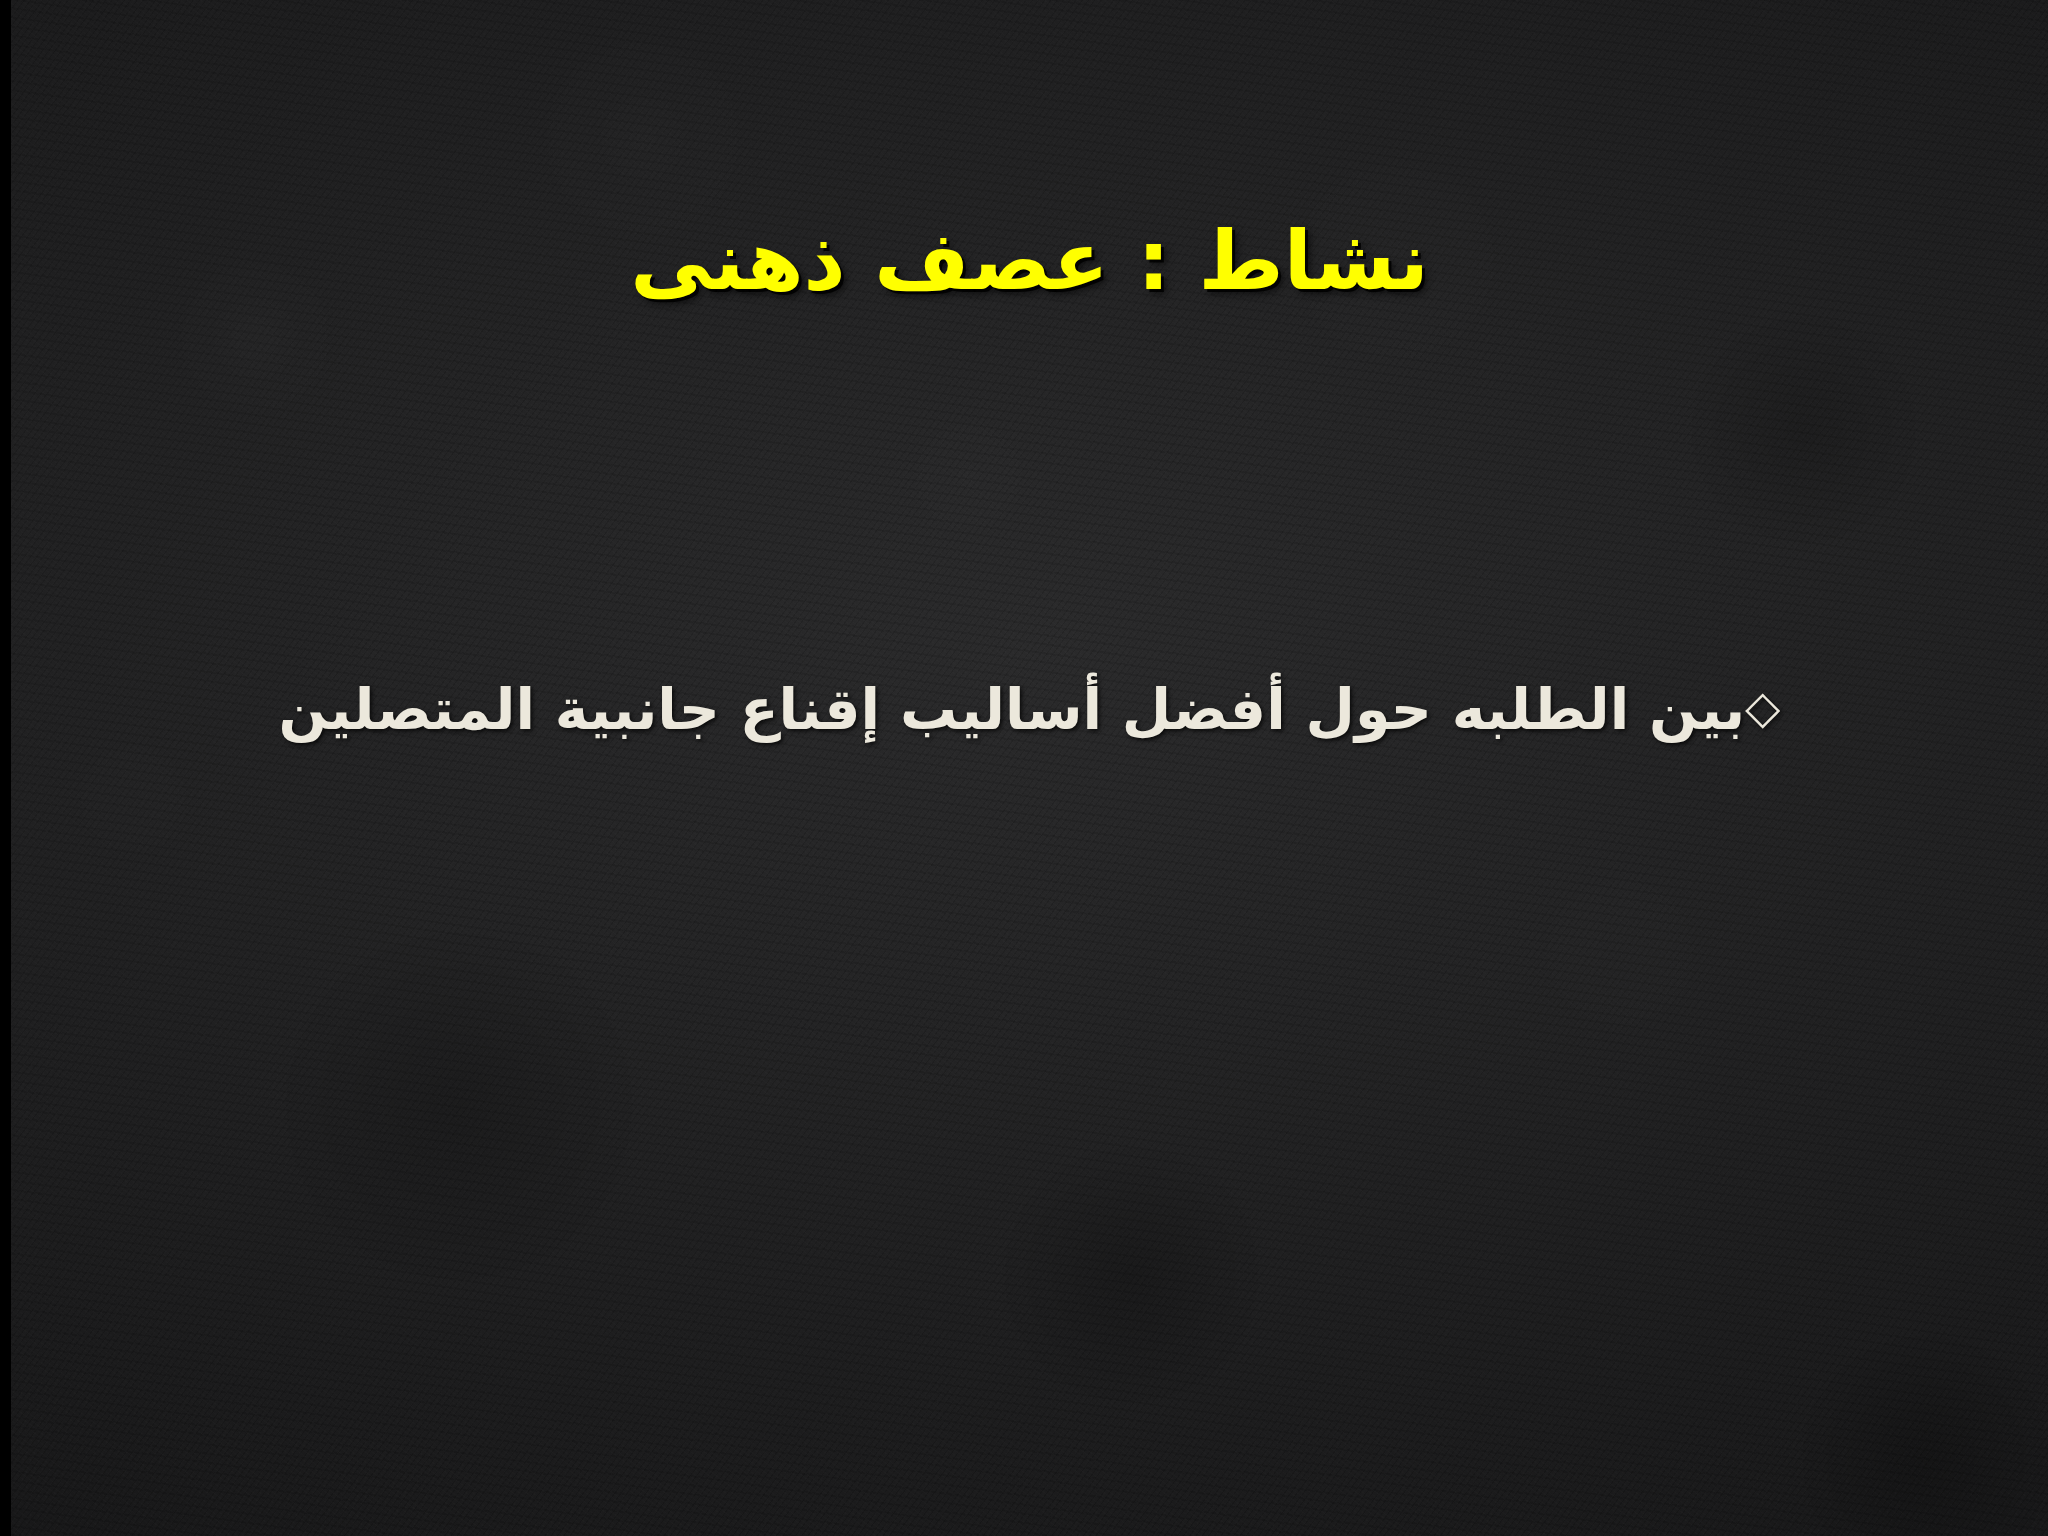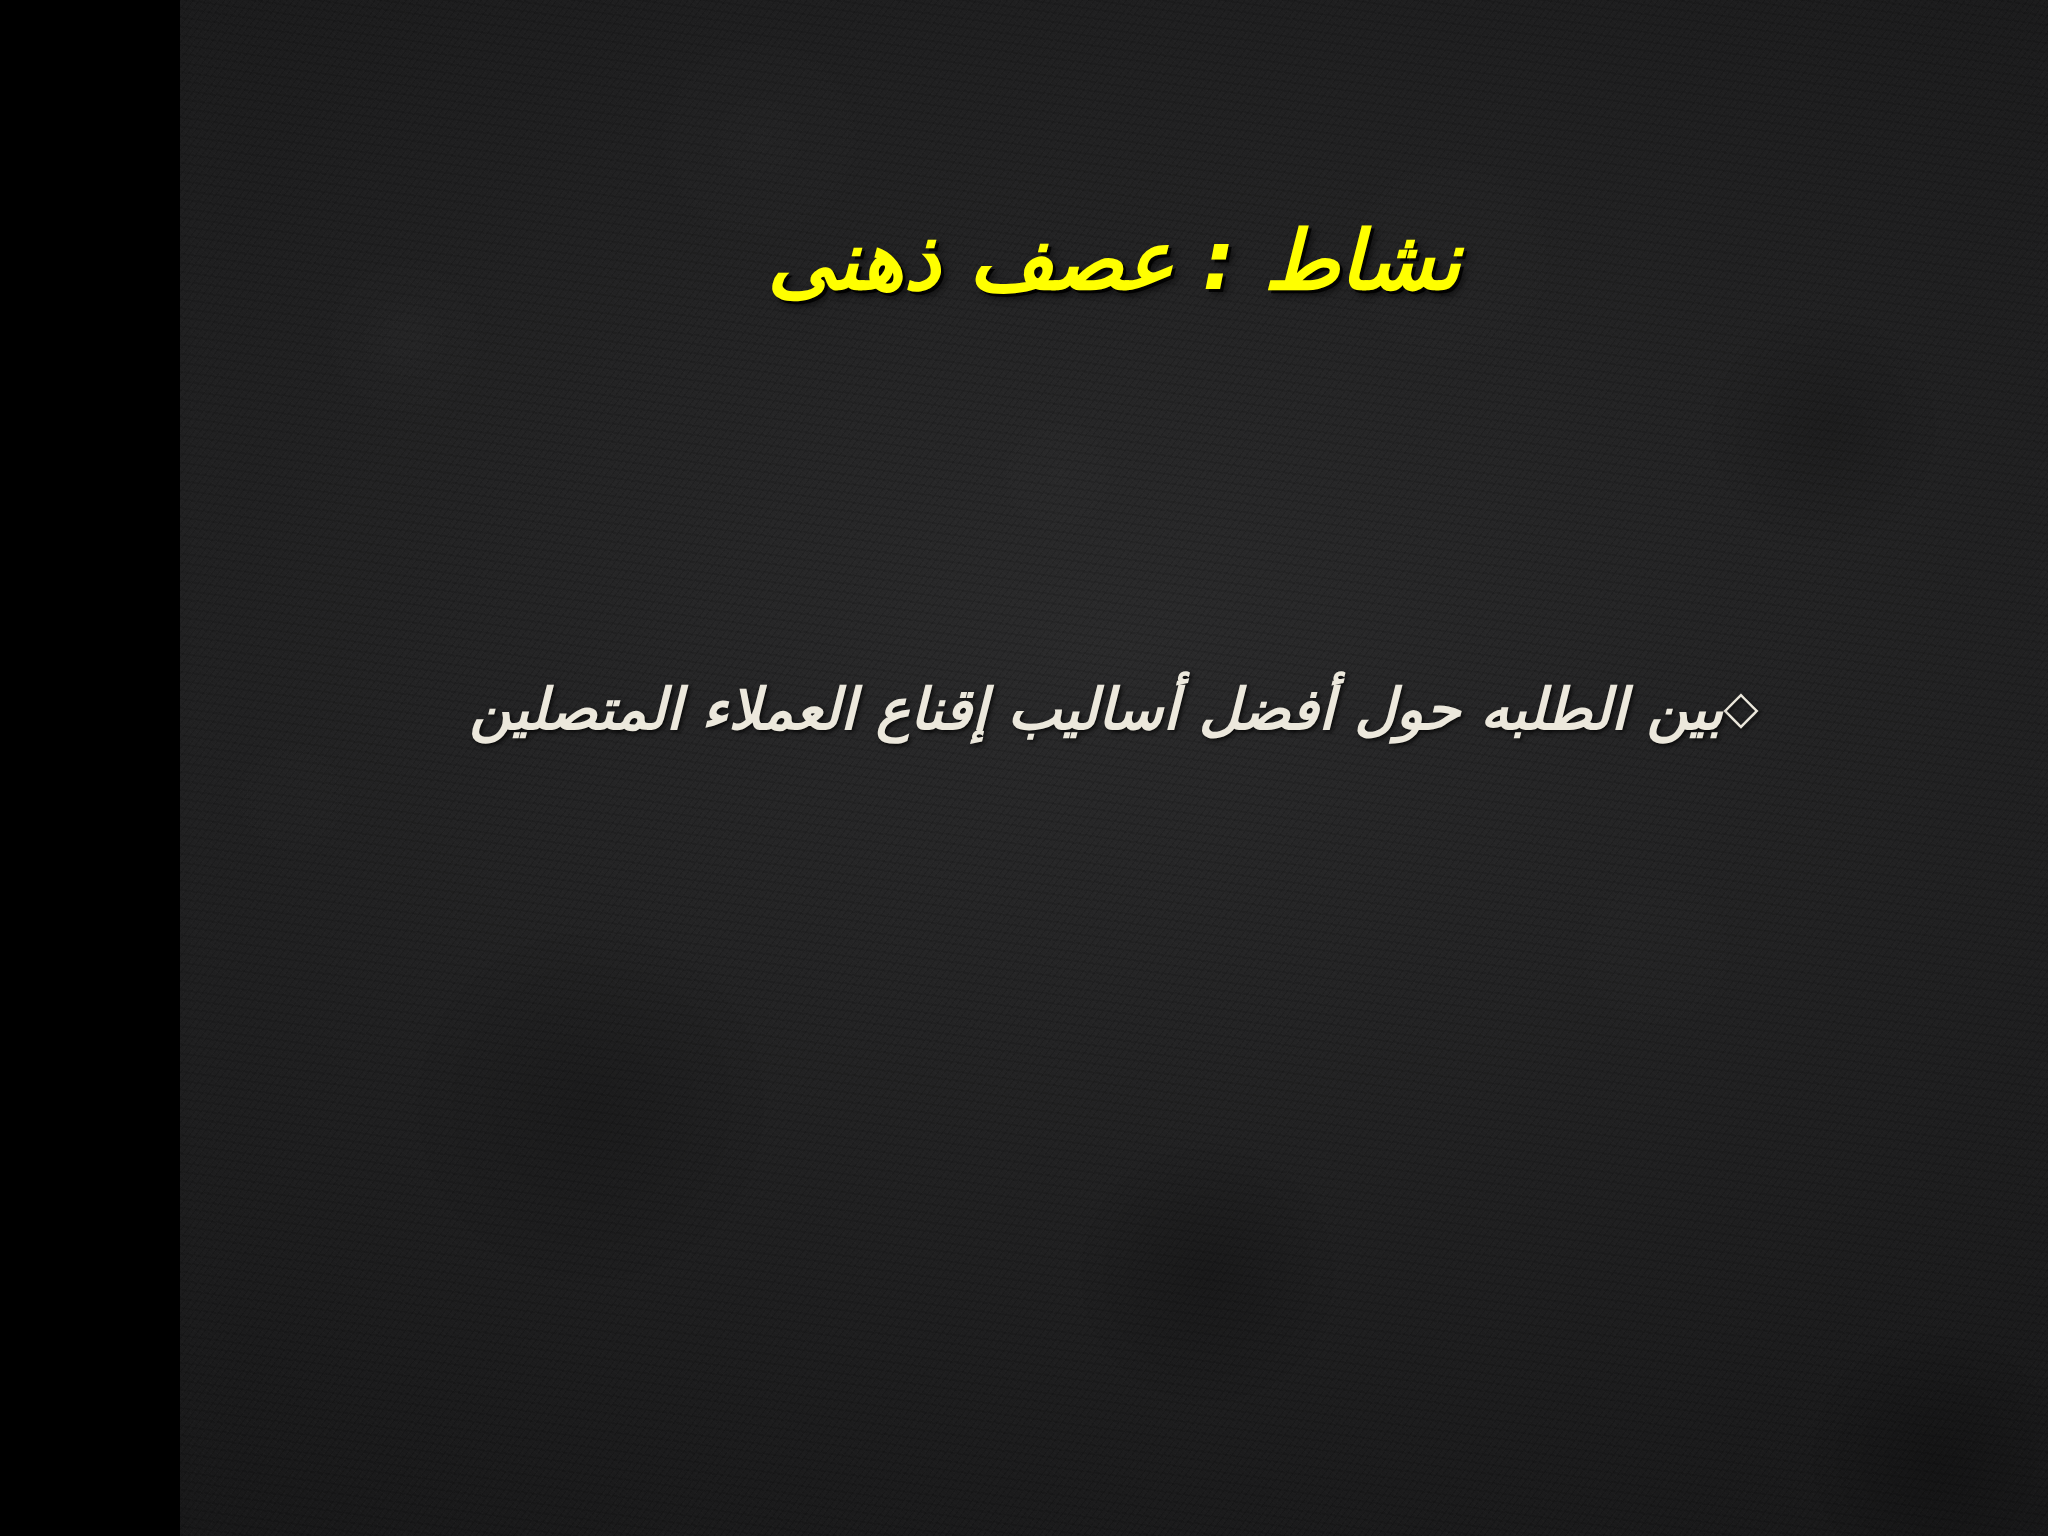--- a/index.html
+++ b/index.html
@@ -7,29 +7,28 @@
     margin: 0;
     padding: 0;
     background: #000;
   }
   body {
     font-family: "DejaVu Sans", sans-serif;
   }
 
   #slide {
     position: relative;
-    width: 1868px;
+    width: 2037px;
     height: 1536px;
     overflow: hidden;
     background-color: #1f1f20;
     background-image:
       radial-gradient(ellipse 120% 85% at 50% 42%, #2a2a2b 0%, #1f1f20 48%, #131314 100%),
       radial-gradient(ellipse 60% 45% at 18% 12%, rgba(255,255,255,0.035) 0%, rgba(255,255,255,0) 70%),
       radial-gradient(ellipse 50% 40% at 82% 88%, rgba(0,0,0,0.45) 0%, rgba(0,0,0,0) 72%);
-    font-style: italic;
   }
 
   
   #texture-noise {
     position: absolute;
     inset: 0;
     pointer-events: none;
     opacity: 0.55;
     background-image:
       repeating-linear-gradient(37deg,  rgba(255,255,255,0.020) 0px, rgba(255,255,255,0.020) 1px, rgba(0,0,0,0) 1px, rgba(0,0,0,0) 4px),
@@ -129,20 +128,20 @@
   <div id="content">
 
     <div id="title-block">
       <h1 id="slide-title">نشاط : عصف ذهنى</h1>
     </div>
 
     <div id="body-block">
 
       <div class="body-line line-1">
         <span id="bullet-marker">◇</span>
-        <span class="body-text">بين الطلبه حول أفضل أساليب إقناع العملاء المتصلين</span>
+        <span class="body-text">بين الطلبه حول أفضل أساليب إقناع جانبية المتصلين</span>
       </div>
 
 
     </div>
 
   </div>
 </div>
 
 </body></html>

